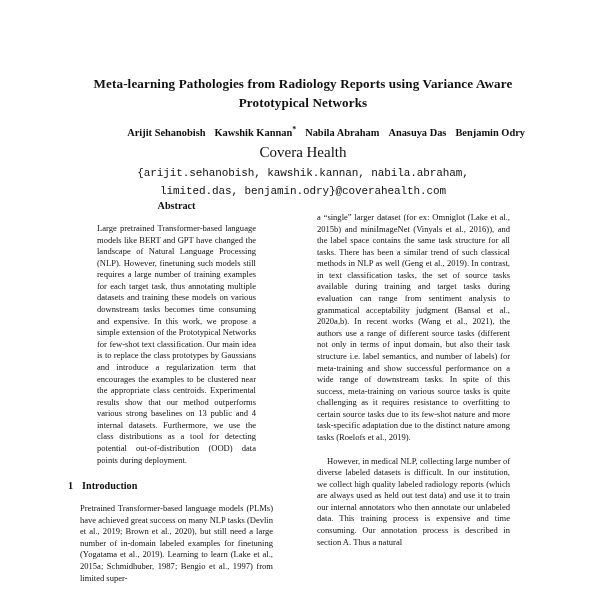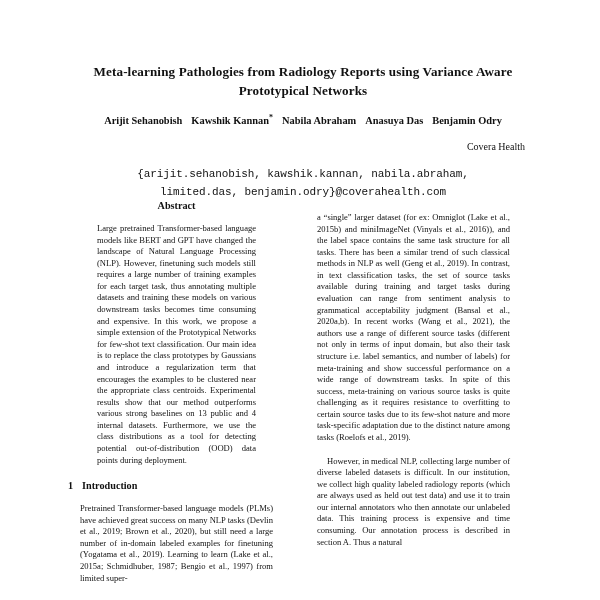--- a/index.html
+++ b/index.html
@@ -12,58 +12,58 @@
     height: 600px;
     overflow: hidden;
     font-family: "Liberation Serif", "DejaVu Serif", serif;
     color: #111111;
     -webkit-font-smoothing: antialiased;
   }
   .page {
     position: relative;
     width: 600px;
     height: 600px;
-    padding: 1px;
+    padding: 13px;
     box-sizing: border-box;
     overflow: hidden;
   }
   .paper-head {
     padding-top: 62px;
     padding-left: 68px;
     padding-right: 62px;
   }
   .paper-title {
     font-size: 13.1px;
     font-weight: bold;
     line-height: 1.42;
     text-align: center;
     margin: 0 0 13px 0;
     letter-spacing: 0.01em;
   }
   .author-line {
     font-size: 10.4px;
     font-weight: bold;
-    text-align: center;
+    text-align: right;
     line-height: 1.3;
     margin: 0 0 2px 0;
   }
   .author-line .sep {
     display: inline-block;
     width: 9px;
   }
   .sup {
     font-size: 8px;
     vertical-align: super;
     font-weight: bold;
   }
   .affil {
-    font-size: 10px;
-    text-align: right;
+    font-size: 15px;
+    text-align: center;
     line-height: 1.36;
-    margin: 12px;
+    margin: 0;
   }
   .emails {
     font-family: "Liberation Mono", "DejaVu Sans Mono", monospace;
     font-size: 11px;
     text-align: center;
     line-height: 1.5;
     margin: 2px 0 0 0;
     letter-spacing: -0.1px;
   }
   .columns {

